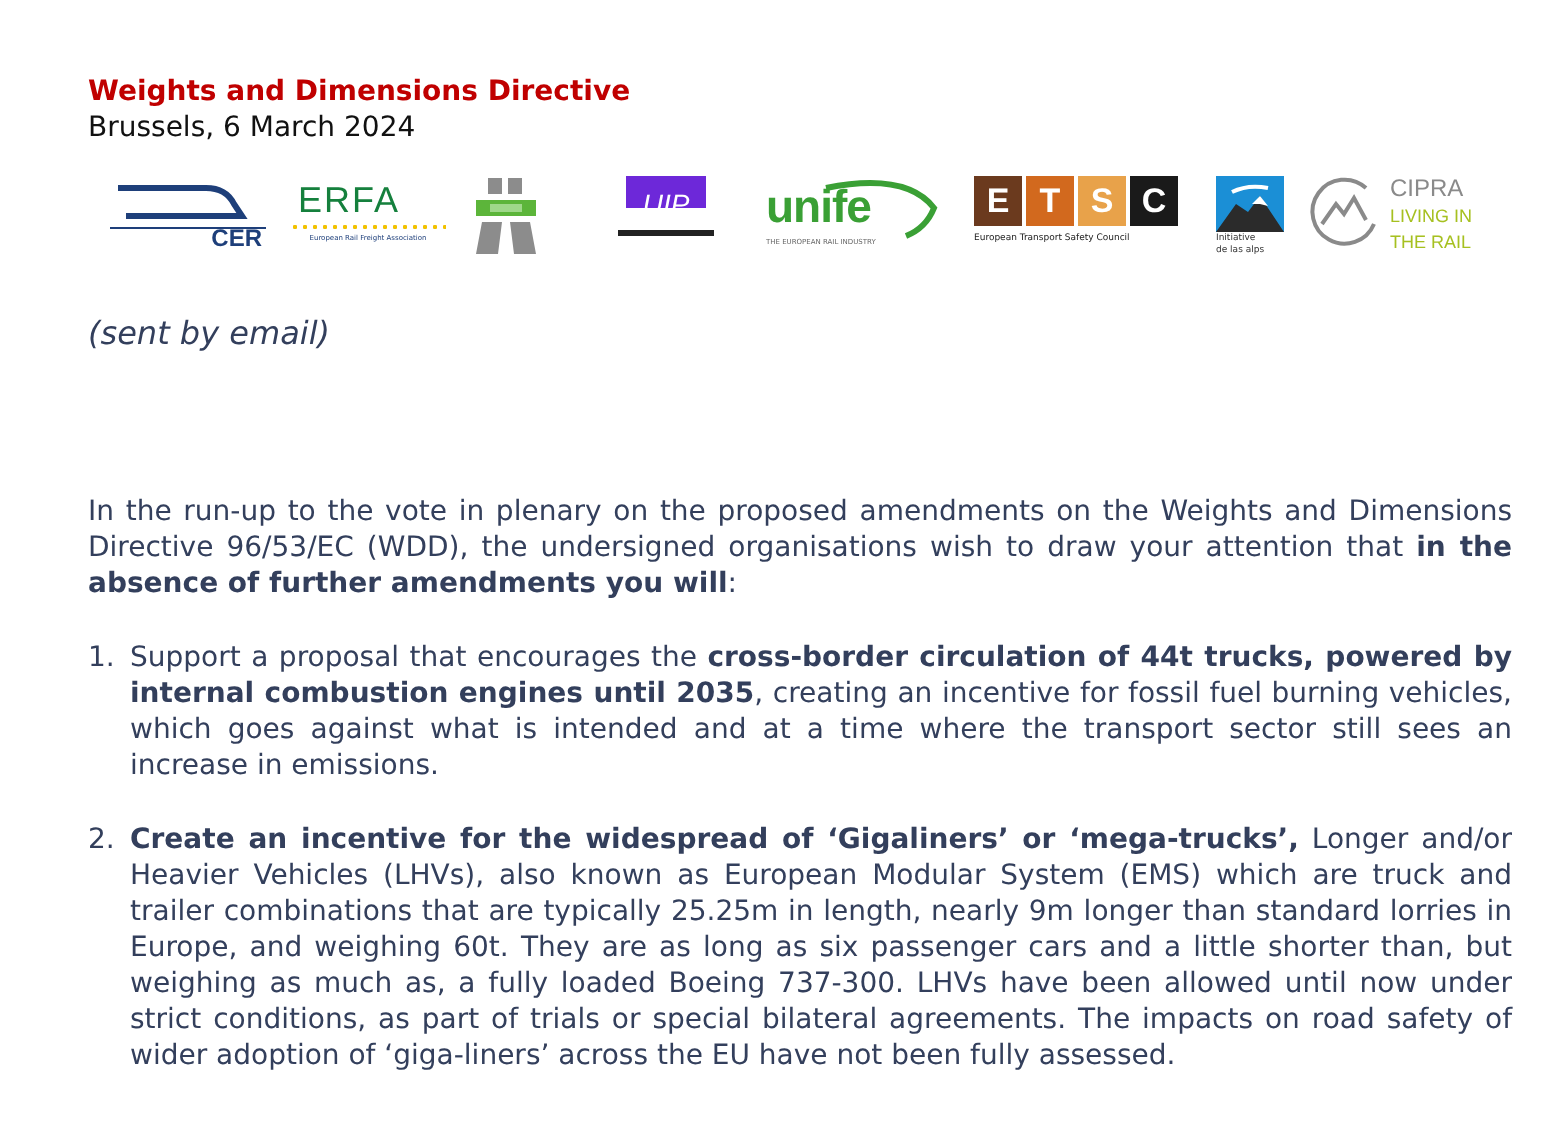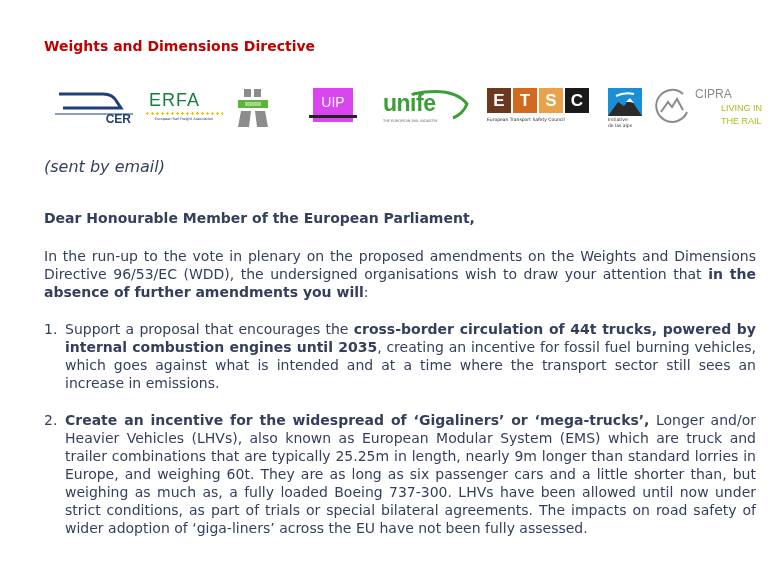--- a/index.html
+++ b/index.html
@@ -22,21 +22,21 @@
   .logo-erfa { left: 88px; top: 2px; width: 82px; height: 42px; }
   .erfa-text { position: absolute; left: 6px; top: 4px; font-family: "Liberation Sans", sans-serif; font-size: 18px; color: #15803d; letter-spacing: 1px; }
   .erfa-dots { position: absolute; left: 2px; top: 26px; width: 78px; height: 3px; background-image: radial-gradient(circle, #f2c200 1px, transparent 1.2px); background-size: 5px 3px; }
   .erfa-sub { position: absolute; left: 0; top: 31px; width: 82px; text-align: center; font-size: 3.5px; color: #1e3f7a; }
 
   
   .logo-uirr { left: 183px; top: 5px; width: 30px; height: 38px; }
 
   
   .logo-uip { left: 254px; top: 4px; width: 48px; height: 38px; }
-  .uip-box { position: absolute; left: 4px; top: 0; width: 40px; height: 34px; background: #d946ef; }
+  .uip-box { position: absolute; left: 4px; top: 0; width: 40px; height: 16px; background: #6d28d9; font-style: italic; }
   .uip-text { position: absolute; left: 0; top: 6px; width: 40px; text-align: center; font-family: "Liberation Sans", sans-serif; font-size: 14px; color: #ffffff; }
   .uip-bar { position: absolute; left: 0; top: 27px; width: 48px; height: 3px; background: #222; }
 
   
   .logo-unife { left: 328px; top: 4px; width: 88px; height: 40px; }
   .unife-text { position: absolute; left: 0; top: 2px; font-family: "Liberation Sans", sans-serif; font-size: 23px; font-weight: bold; color: #3aa035; letter-spacing: -0.5px; text-align: right; }
   .unife-sub { position: absolute; left: 0; top: 31px; font-size: 3.5px; color: #666; }
 
   
   .logo-etsc { left: 432px; top: 4px; width: 104px; height: 40px; }
@@ -44,21 +44,21 @@
   .etsc-sub { position: absolute; left: 0; top: 29px; width: 104px; font-size: 4.5px; color: #222; white-space: nowrap; }
 
   
   .logo-alps { left: 553px; top: 4px; width: 34px; height: 44px; }
   .alps-box { position: absolute; left: 0; top: 0; width: 34px; height: 28px; background: #1b8fd6; overflow: hidden; }
   .alps-sub { position: absolute; left: 0; top: 29px; font-size: 4.5px; color: #333; line-height: 6px; }
 
   
   .logo-cipra { left: 598px; top: 2px; width: 122px; height: 44px; }
   .cipra-text { position: absolute; left: 42px; top: 2px; font-family: "Liberation Sans", sans-serif; font-weight: normal; font-size: 12px; color: #8a8a8a; line-height: 13px; }
-  .cipra-green { color: #a6c020; font-size: 9px; line-height: 10px; margin-left: 26px; }
+  .cipra-green { color: #a6c020; font-size: 9px; line-height: 10px; }
 
   .sent { position: absolute; left: 44px; top: 157px; font-size: 16px; font-style: italic; color: #333f5c; }
 
   .salutation { position: absolute; left: 44px; top: 210px; font-size: 14px; font-weight: bold; color: #333f5c; }
 
   .body-text { font-size: 14px; line-height: 18px; color: #333f5c; text-align: justify; }
   .body-text b { font-weight: bold; }
 
   .intro { position: absolute; left: 44px; top: 247px; width: 712px; }
 
@@ -66,20 +66,21 @@
   .list-item { position: relative; padding-left: 21px; margin-bottom: 18px; }
   .list-num { position: absolute; left: 0; top: 0; }
   .item2 { position: absolute; left: 44px; top: 411px; width: 712px; }
 </style>
 </head>
 <body>
 
 <div class="page">
 
   <div class="title">Weights and Dimensions Directive</div>
+  <div class="dateline">Brussels, 6 March 2024</div>
 
   <div class="logos">
 
     <div class="logo logo-cer">
       <svg width="78" height="42" viewBox="0 0 78 42">
         <path d="M4 8 L48 8 Q58 8 62 16 L66 22 L8 22" fill="none" stroke="#1e3f7a" stroke-width="3"></path>
         <line x1="0" y1="28" x2="78" y2="28" stroke="#1e3f7a" stroke-width="1"></line>
       </svg>
       <span class="cer-text">CER</span>
     </div>
@@ -146,21 +147,20 @@
       <div class="cipra-text">
         <span>CIPRA</span><br>
         <span class="cipra-green">LIVING IN</span><br>
         <span class="cipra-green">THE RAIL</span>
       </div>
     </div>
   </div>
 
   <div class="sent">(sent by email)</div>
 
-  <div class="salutation">Dear Honourable Member of the European Parliament,</div>
 
   <p class="body-text intro"><span>In the run-up to the vote in plenary on the proposed amendments on the Weights and Dimensions Directive 96/53/EC (WDD), the undersigned organisations wish to draw your attention that </span><b>in the absence of further amendments you will</b><span>:</span></p>
 
   <div class="list">
     <div class="body-text list-item">
       <span class="list-num">1.</span>
       <span>Support a proposal that encourages the </span><b>cross-border circulation of 44t trucks, powered by internal combustion engines until 2035</b><span>, creating an incentive for fossil fuel burning vehicles, which goes against what is intended and at a time where the transport sector still sees an increase in emissions.</span>
     </div>
   </div>
 

